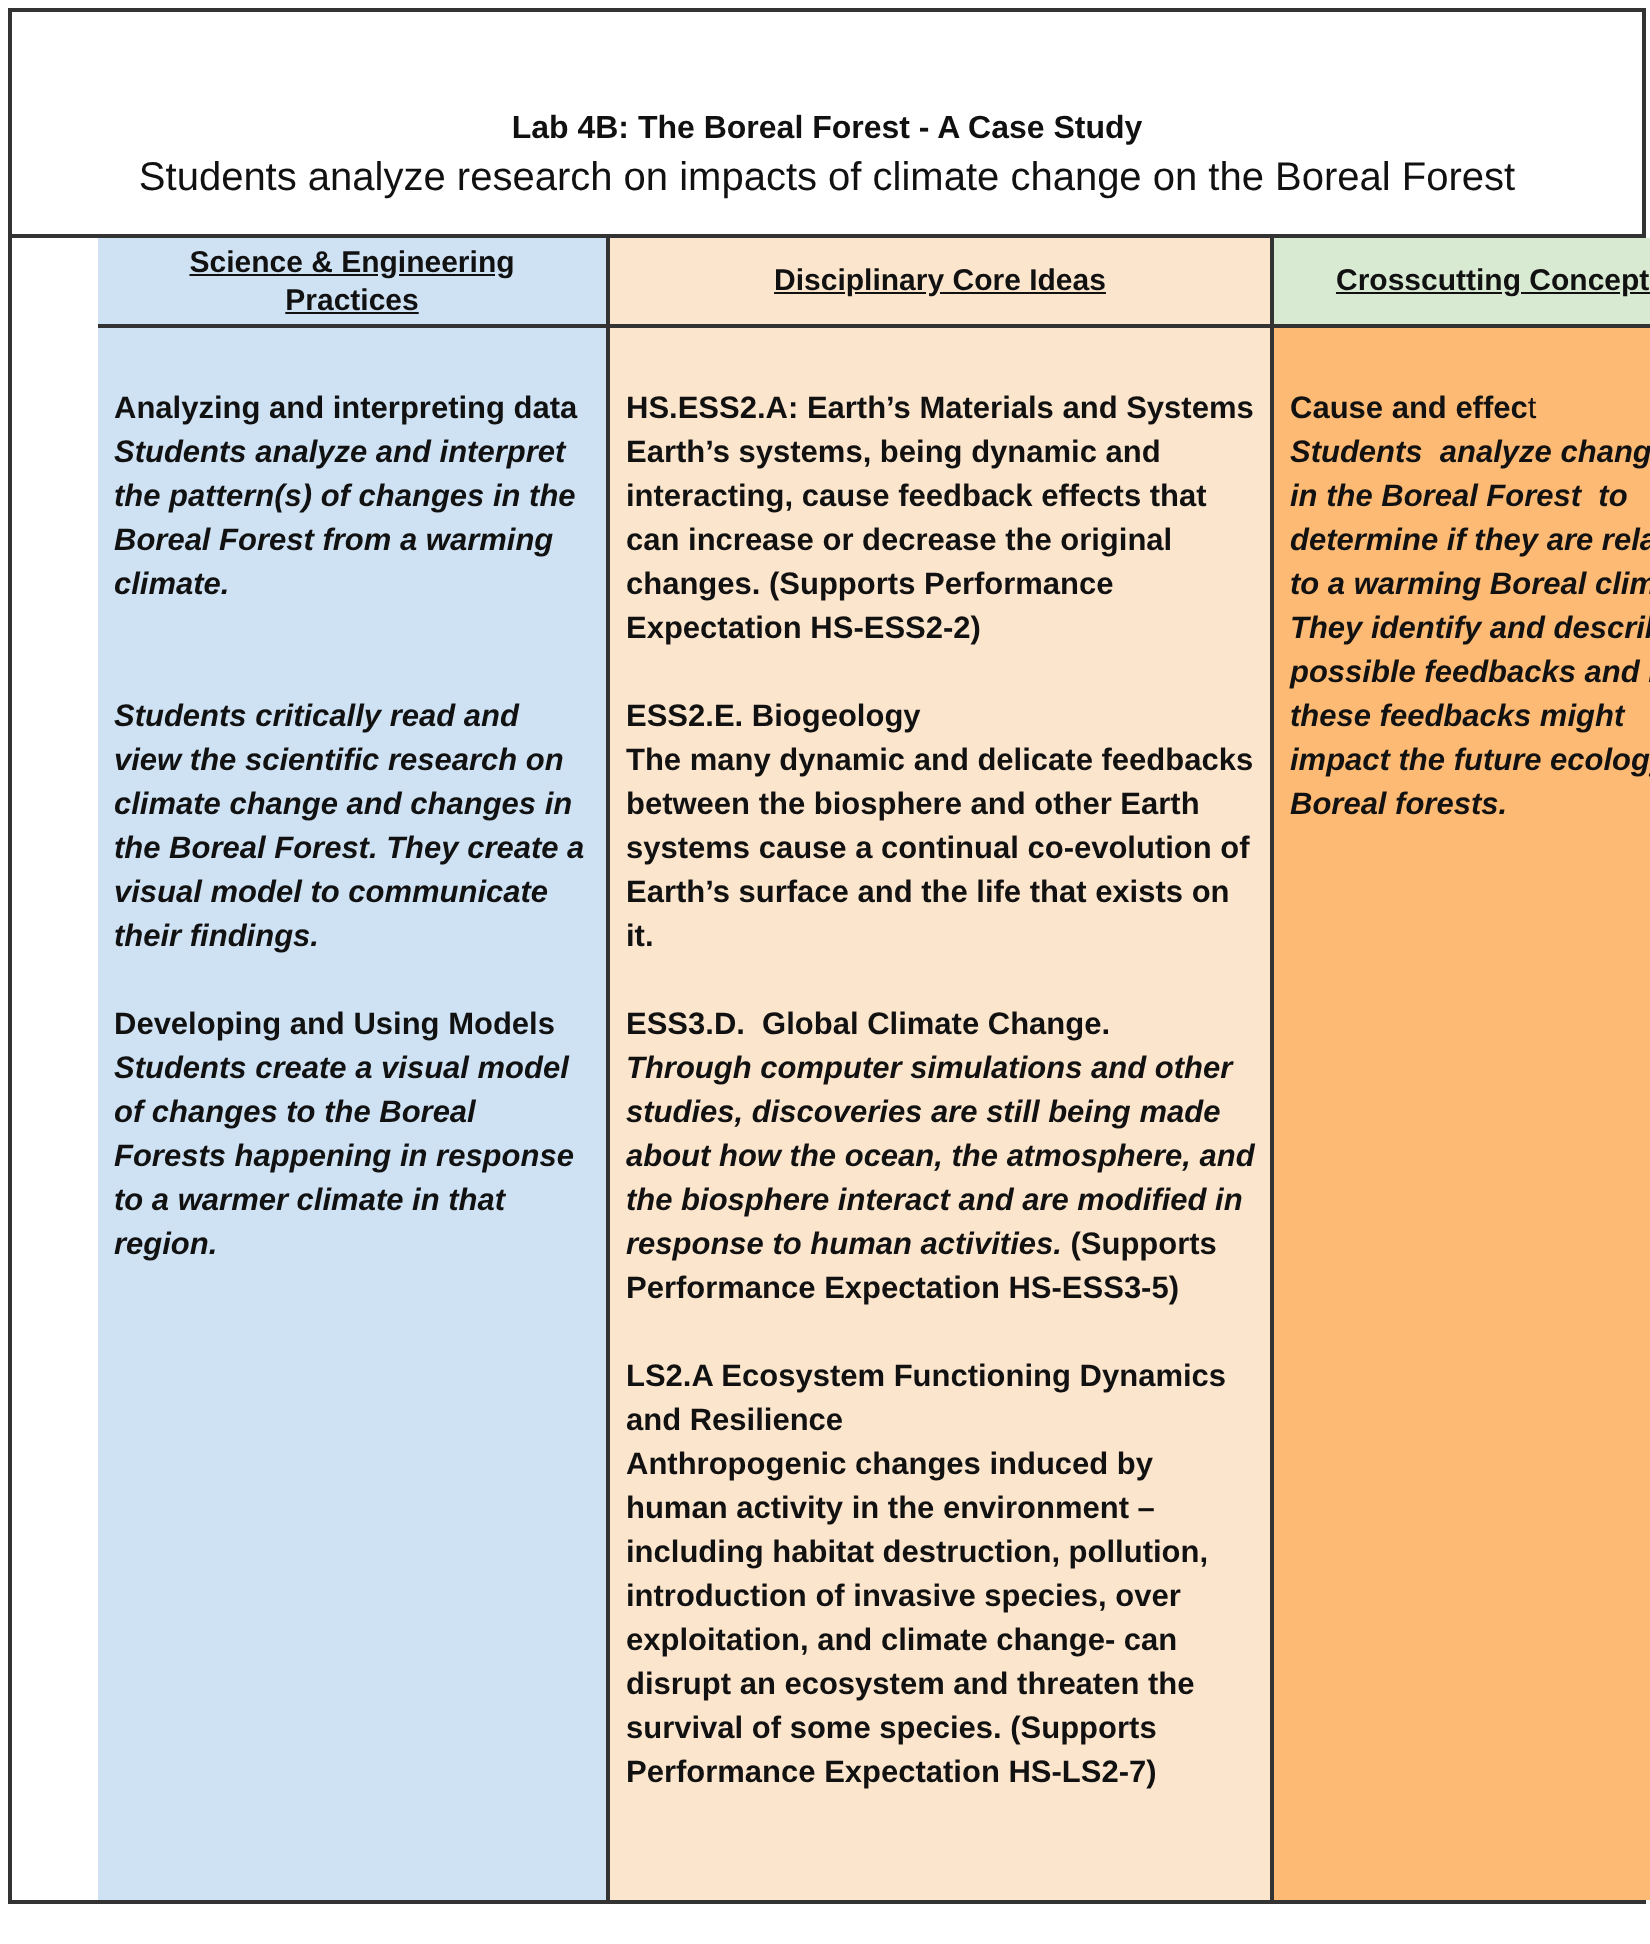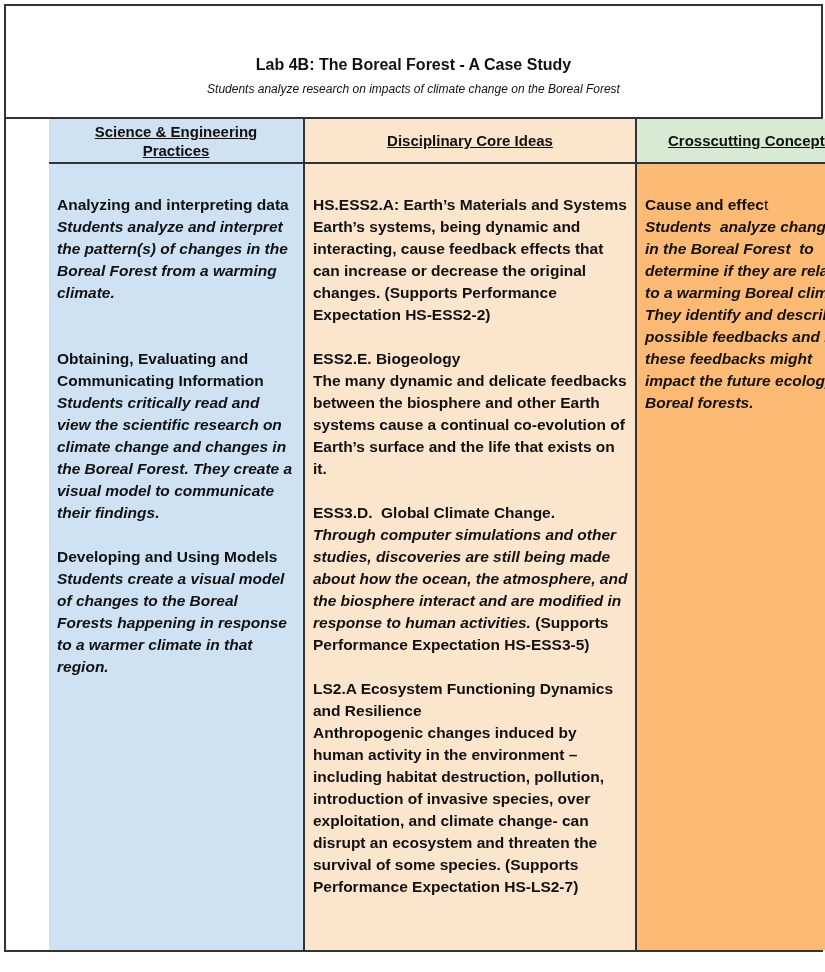--- a/index.html
+++ b/index.html
@@ -33,23 +33,22 @@
     background: #ffffff;
     text-align: center;
     padding-top: 47px;
   }
   .banner-title {
     font-size: 16px;
     font-weight: bold;
     line-height: 24px;
   }
   .banner-subtitle {
-    font-size: 12px;
+    font-size: 20px;
     line-height: 24px;
-    font-style: italic;
   }
   
   .grid {
     display: grid;
     grid-template-columns: 254px 332px 229px;
     margin-left: 43px;
   }
   .hcell {
     height: 45px;
     box-sizing: border-box;
@@ -116,21 +115,20 @@
     </div>
 
     <div class="grid">
 
       <div class="bcell" style="background-color: rgb(207, 226, 243);">
         <div class="item gap-2">
           <div class="item-title">Analyzing and interpreting data</div>
           <div class="item-body italic">Students analyze and interpret the pattern(s) of changes in the Boreal Forest from a warming climate.</div>
         </div>
         <div class="item">
-          <div class="item-title">Obtaining, Evaluating and Communicating Information</div>
           <div class="item-body italic">Students critically read and view the scientific research on climate change and changes in the Boreal Forest. They create a visual model to communicate their findings.</div>
         </div>
         <div class="item">
           <div class="item-title">Developing and Using Models</div>
           <div class="item-body italic">Students create a visual model of changes to the Boreal Forests happening in response to a warmer climate in that region.</div>
         </div>
       </div>
 
       <div class="bcell col-2" style="background-color: rgb(252, 229, 205);">
         <div class="item">

